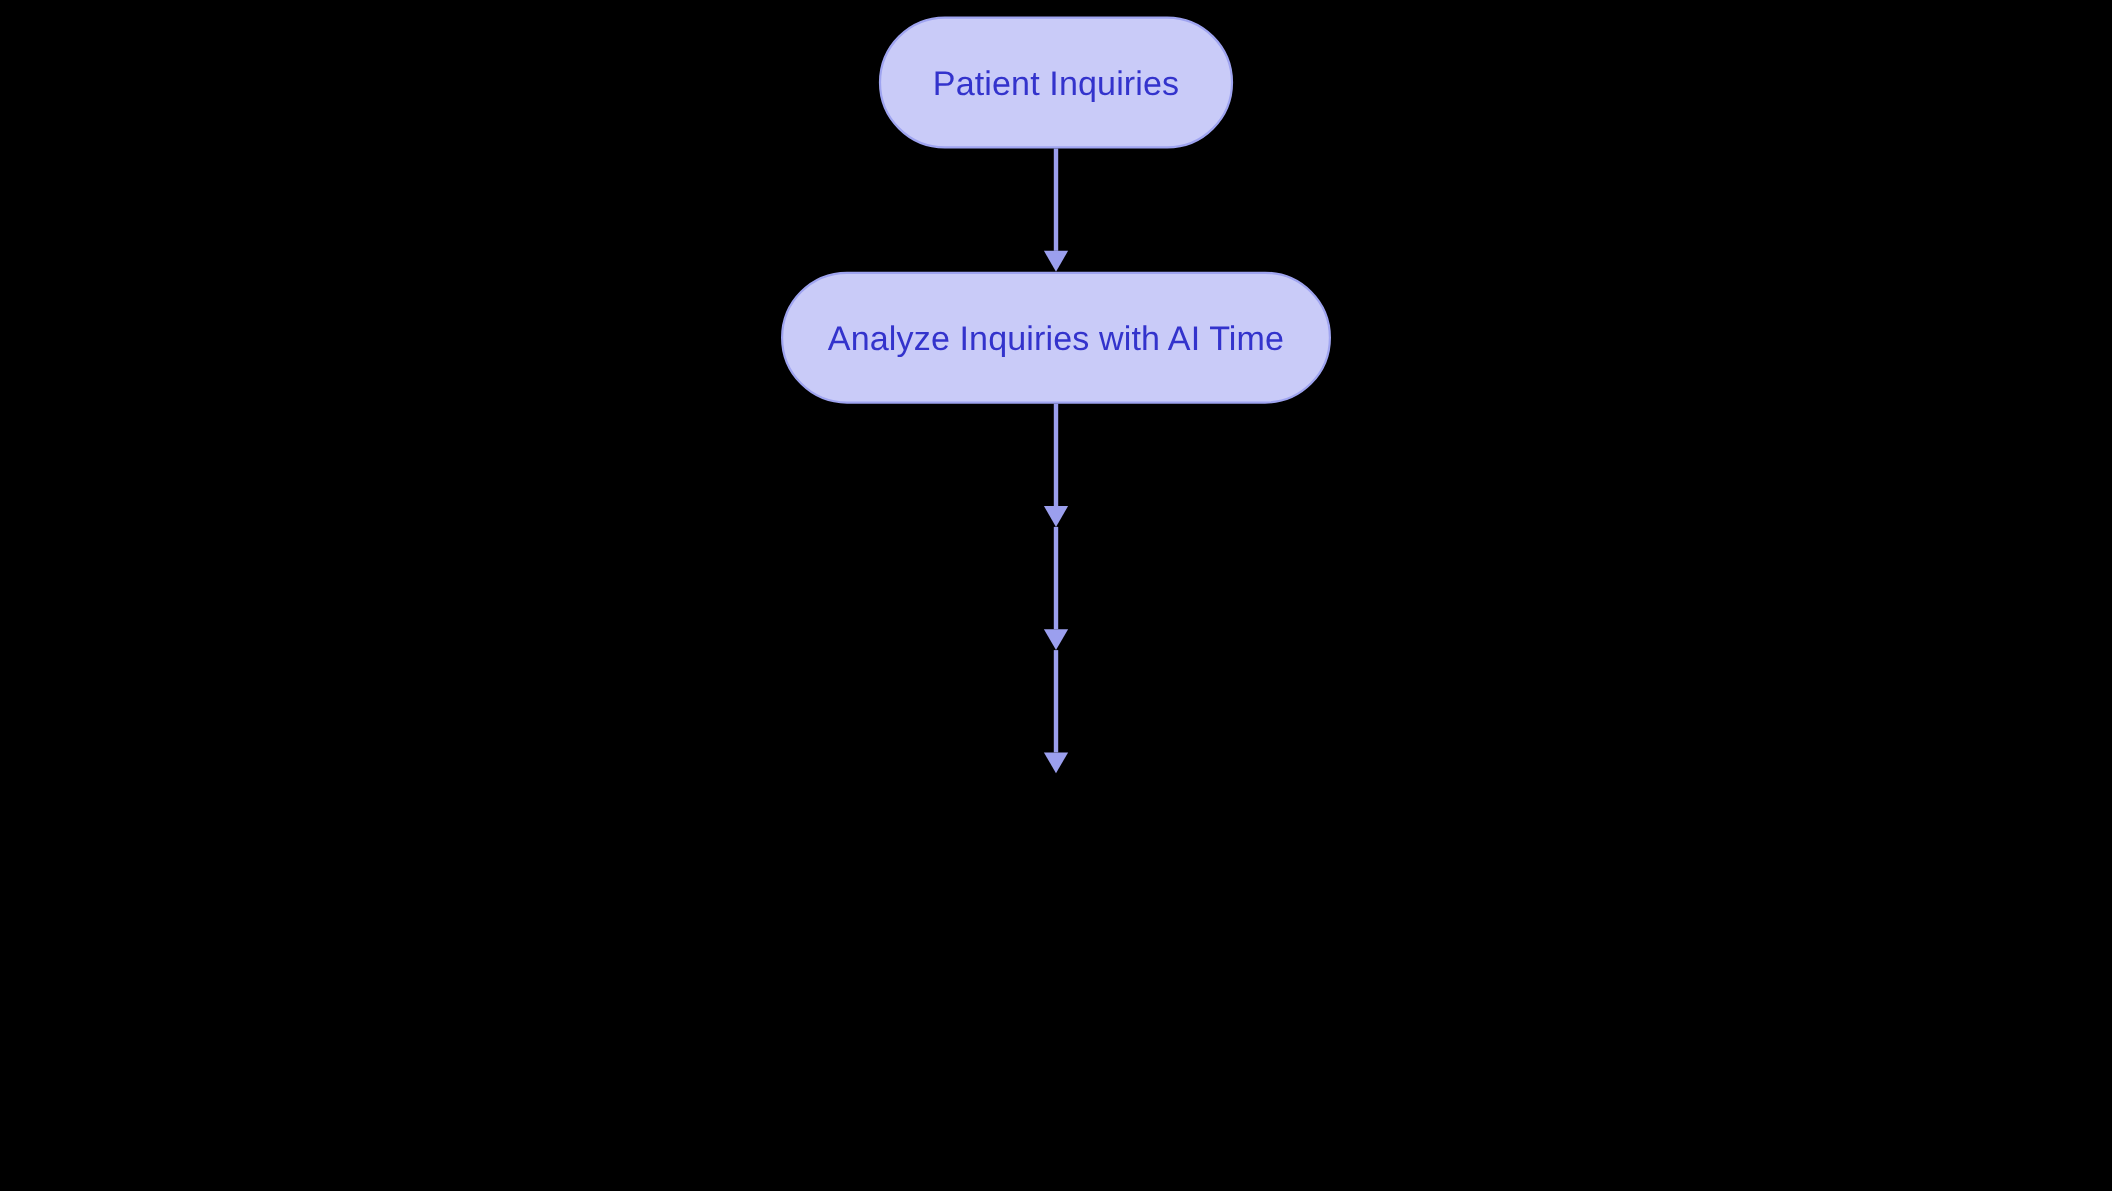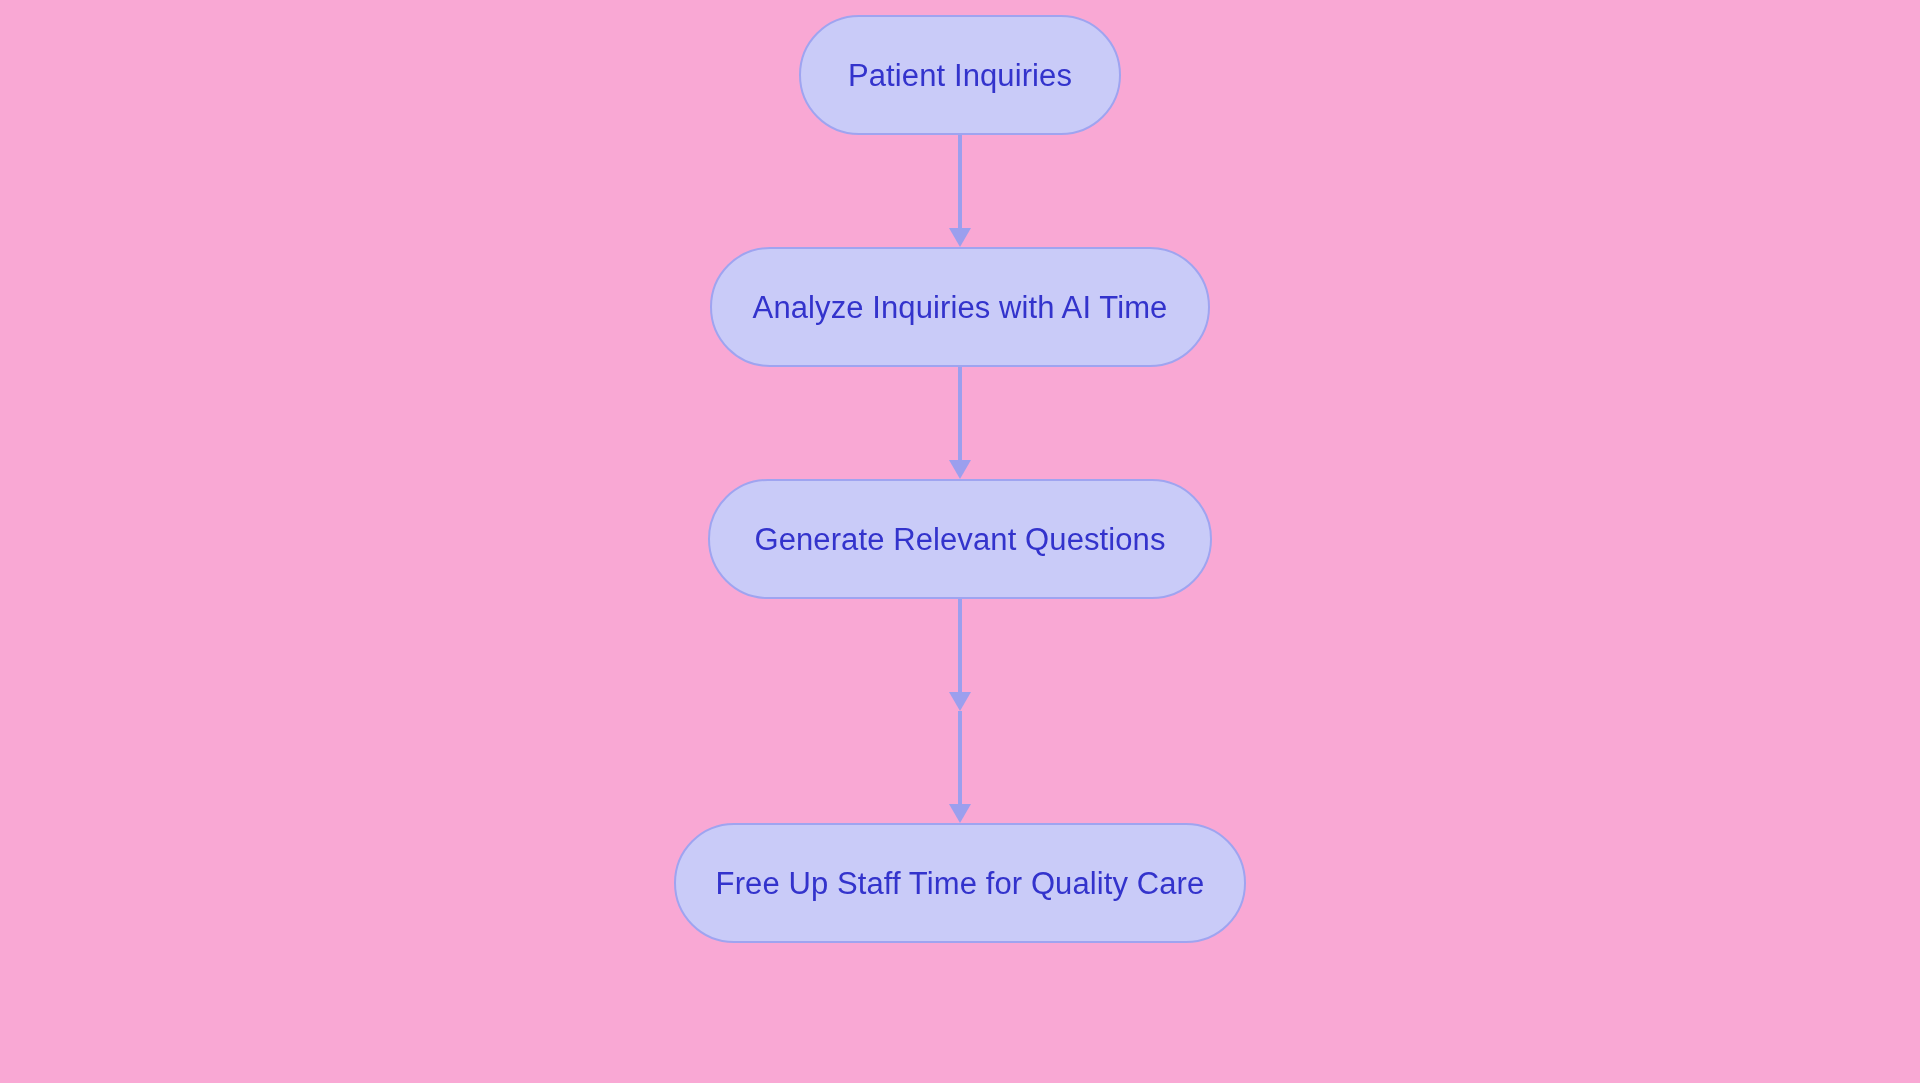--- a/index.html
+++ b/index.html
@@ -12,21 +12,21 @@
     width: 1920px;
     height: 1083px;
     overflow: hidden;
     font-family: "Liberation Sans", "DejaVu Sans", sans-serif;
   }
 
   #flowchart-canvas {
     position: relative;
     width: 1920px;
     height: 1083px;
-    background: #f9a8d4;
+    background: #000000;
   }
 
   .flow-column {
     position: absolute;
     left: 0;
     top: 0;
     width: 1920px;
     height: 1083px;
     display: flex;
     flex-direction: column;
@@ -109,33 +109,27 @@
 
     <div class="flow-node n1">
       <span class="flow-node-label">Analyze Inquiries with AI Time</span>
     </div>
 
     <div class="flow-connector">
       <div class="connector-line"></div>
       <div class="connector-head"></div>
     </div>
 
-    <div class="flow-node n2">
-      <span class="flow-node-label">Generate Relevant Questions</span>
-    </div>
 
     <div class="flow-connector">
       <div class="connector-line"></div>
       <div class="connector-head"></div>
     </div>
 
 
     <div class="flow-connector">
       <div class="connector-line"></div>
       <div class="connector-head"></div>
     </div>
 
-    <div class="flow-node n4">
-      <span class="flow-node-label">Free Up Staff Time for Quality Care</span>
-    </div>
 
   </div>
 </div>
 
 </body></html>

